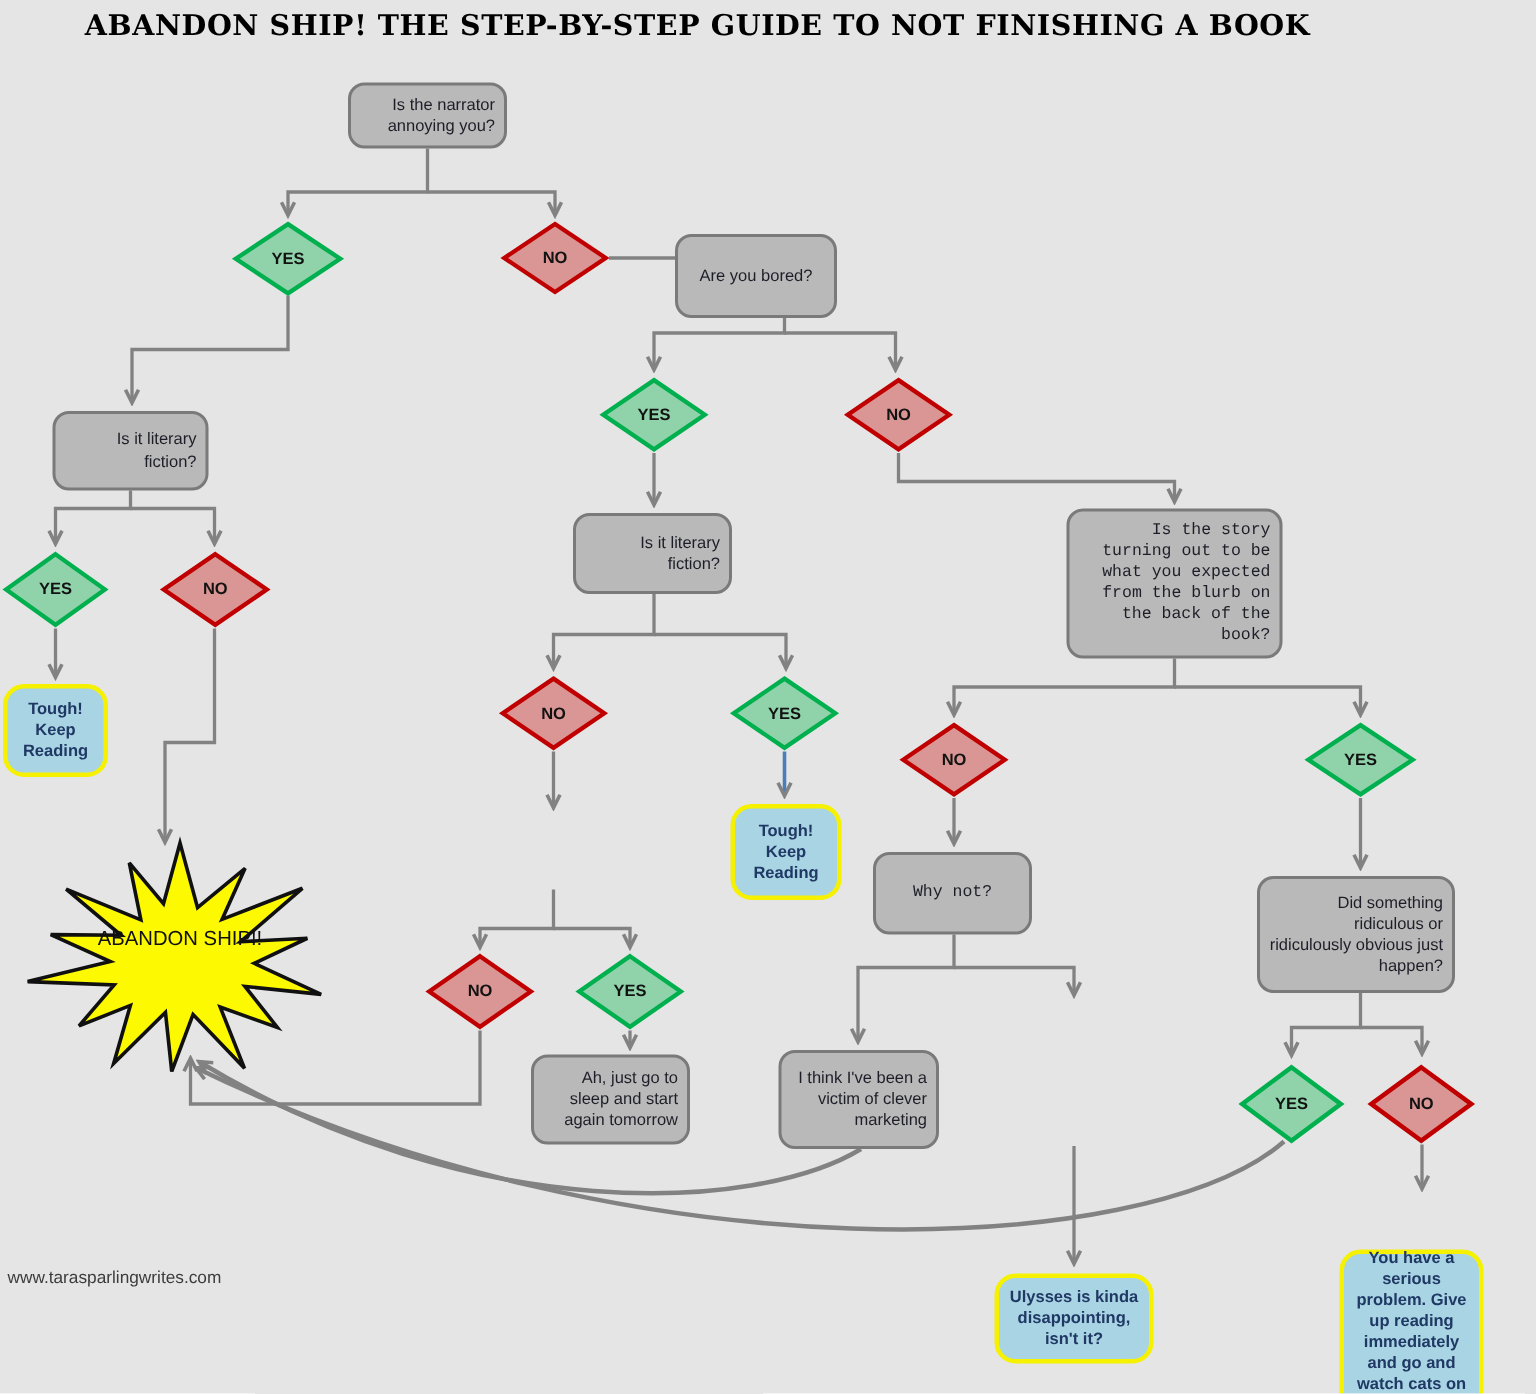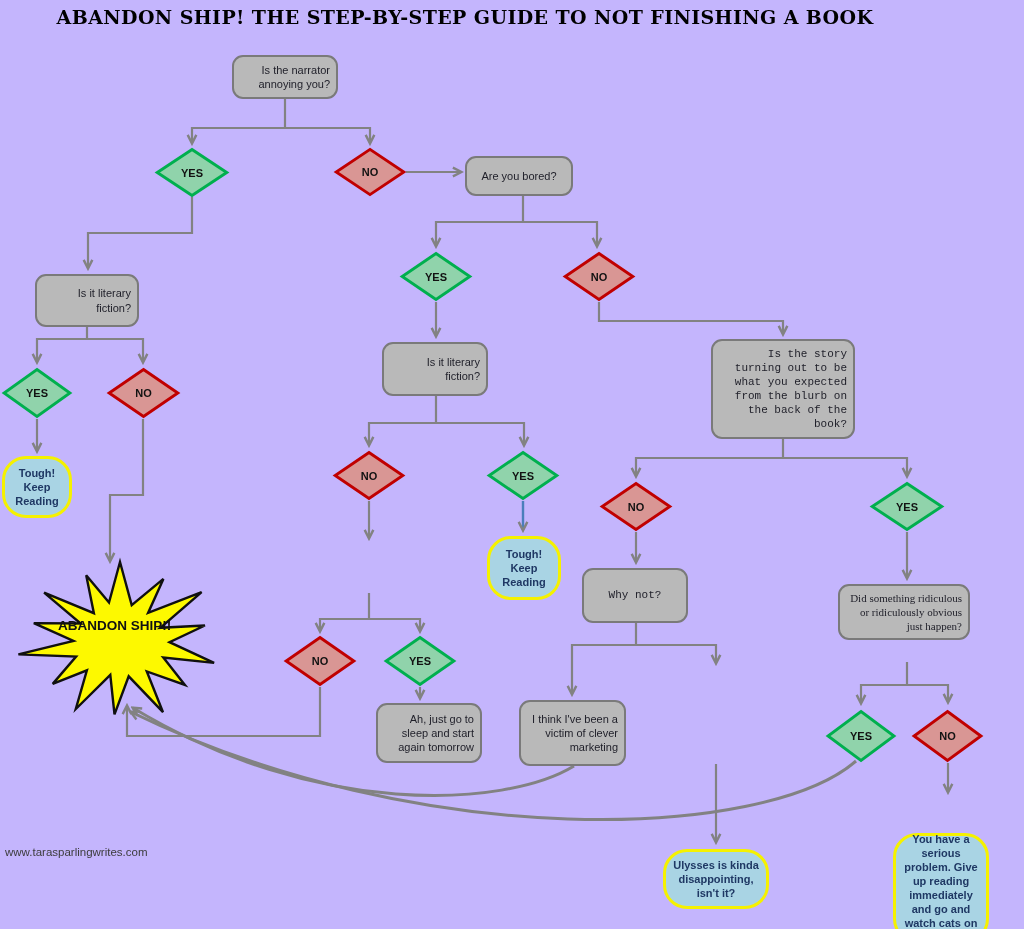--- a/index.html
+++ b/index.html
@@ -1,18 +1,18 @@
 <!DOCTYPE html>
 <html style="--question-fill: #b9b9b9; --question-border: #7a7a7a; --yes-fill: #90d3ab; --yes-border: #00af4e; --no-fill: #d99694; --no-border: #c00000; --result-fill: #a9d4e4; --result-border: #f5f100; --result-text: #1f3864; --star-fill: #fdf900; --connector: #828282; --blue-arrow: #4a7ebb; --text-dark: #1e1e28;"><head>
 <meta charset="utf-8">
 <style>
   * { margin:0; padding:0; box-sizing:border-box; }
   html,body { background:#ffffff; }
   #canvas {
-    position:relative; width:1024px; height:929px; background:#c4b5fd;
+    position:relative; width:1024px; height:929px; background:#e5e5e5;
     font-family:"Liberation Sans", sans-serif; overflow:hidden;
   }
   .title {
     position:absolute; left:0; top:6px; width:930px;
     text-align:center; font-family:"DejaVu Serif", serif;
     font-weight:bold; font-size:19px; letter-spacing:.4px; color:#000;
   }
   .watermark {
     position:absolute; left:5px; top:846px; font-size:11.5px;
     color:#3c3c3c;
@@ -29,33 +29,33 @@
   }
   .q {
     background:var(--question-fill,#b9b9b9);
     border:2.5px solid var(--question-border,#7a7a7a);
     color:var(--text-dark,#1e1e28); font-size:11px;text-align:right;
   }
   .result {
     background:var(--result-fill,#a9d4e4);
     border:3px solid var(--result-border,#f5f100);
     color:var(--result-text,#1f3864); font-weight:bold; font-size:11px;
-    border-radius:24px;
+    border-radius:14px;
   }
   .diamond { position:absolute; }
   .diamond svg { position:absolute; inset:0; width:100%; height:100%; overflow:visible; }
   .diamond.green polygon { fill:var(--yes-fill,#90d3ab); stroke:var(--yes-border,#00af4e); stroke-width:4; }
   .diamond.red polygon   { fill:var(--no-fill,#d99694);  stroke:var(--no-border,#c00000);  stroke-width:4; }
   .diamond span {
     position:absolute; inset:0; display:flex; align-items:center; justify-content:center;
     font-weight:bold; font-size:11px; color:#121212;
   }
   .star-label {
-    position:absolute; left:58px; top:617px; width:124px; text-align:left;
-    font-weight:bold; font-size:13.5px; line-height:1.35; color:#111;
+    position:absolute; left:58px; top:617px; width:124px; text-align:center;
+    font-weight:normal; font-size:13.5px; line-height:1.35; color:#111;
   }
 </style>
 </head>
 <body>
 
 <div id="canvas">
 
   <svg class="wires">
     <defs>
       <marker id="arr" viewBox="0 0 12 12" refX="9.5" refY="6" markerWidth="13" markerHeight="13" markerUnits="userSpaceOnUse" orient="auto">
@@ -98,27 +98,27 @@
     <path d="M907,685 L948,685 L948,702" marker-end="url(#arr)"></path>
     <path d="M948,763 L948,792" marker-end="url(#arr)"></path>
     <path class="curve" d="M574,766 C505,808 315,818 133,708" marker-end="url(#arr)"></path>
     <path class="curve" d="M856,761 C765,840 420,853 131,712" marker-end="url(#arr)"></path>
     <path class="blue" d="M523,501 L523,530" marker-end="url(#arrb)"></path>
   </svg>
 
   <div class="title">ABANDON SHIP! THE STEP-BY-STEP GUIDE TO NOT FINISHING A BOOK</div>
 
   <div class="q" style="left:232px; top:55px; width:106px; height:44px;">Is the narrator annoying you?</div>
-  <div class="q" style="left:465px; top:156px; width:108px; height:40px;">Are you bored?</div>
+  <div class="q" style="left:450px; top:156px; width:108px; height:56px;">Are you bored?</div>
   <div class="q" style="left:35px; top:274px; width:104px; height:53px;">Is it literary fiction?</div>
   <div class="q" style="left:382px; top:342px; width:106px; height:54px;">Is it literary fiction?</div>
   <div class="q" style="left:711px; top:339px; width:144px; height:100px;font-family:Liberation Mono, monospace;">Is the story turning out to be what you expected from the blurb on the back of the book?</div>
   <div class="q" style="left:582px; top:568px; width:106px; height:55px;font-family:Liberation Mono, monospace;">Why not?</div>
-  <div class="q" style="left:838px; top:584px; width:132px; height:56px;font-family:Liberation Serif, serif;">Did something ridiculous or ridiculously obvious just happen?</div>
-  <div class="q" style="left:376px; top:703px; width:106px; height:60px;">Ah, just go to sleep and start again tomorrow</div>
+  <div class="q" style="left:838px; top:584px; width:132px; height:78px;">Did something ridiculous or ridiculously obvious just happen?</div>
+  <div class="q" style="left:354px; top:703px; width:106px; height:60px;">Ah, just go to sleep and start again tomorrow</div>
   <div class="q" style="left:519px; top:700px; width:107px; height:66px;">I think I've been a victim of clever marketing</div>
 
   <div class="result" style="left:2px; top:456px; width:70px; height:62px;">Tough! Keep Reading</div>
   <div class="result" style="left:487px; top:536px; width:74px; height:64px;">Tough! Keep Reading</div>
   <div class="result" style="left:663px; top:849px; width:106px; height:60px;">Ulysses is kinda disappointing, isn't it?</div>
   <div class="result" style="left:893px; top:833px; width:96px; height:110px;">You have a serious problem. Give up reading immediately and go and watch cats on YouTube.</div>
 
   <div class="star-label">ABANDON SHIP!!</div>
 
   <div class="diamond green" style="left:155px; top:148px; width:74px; height:49px;">

